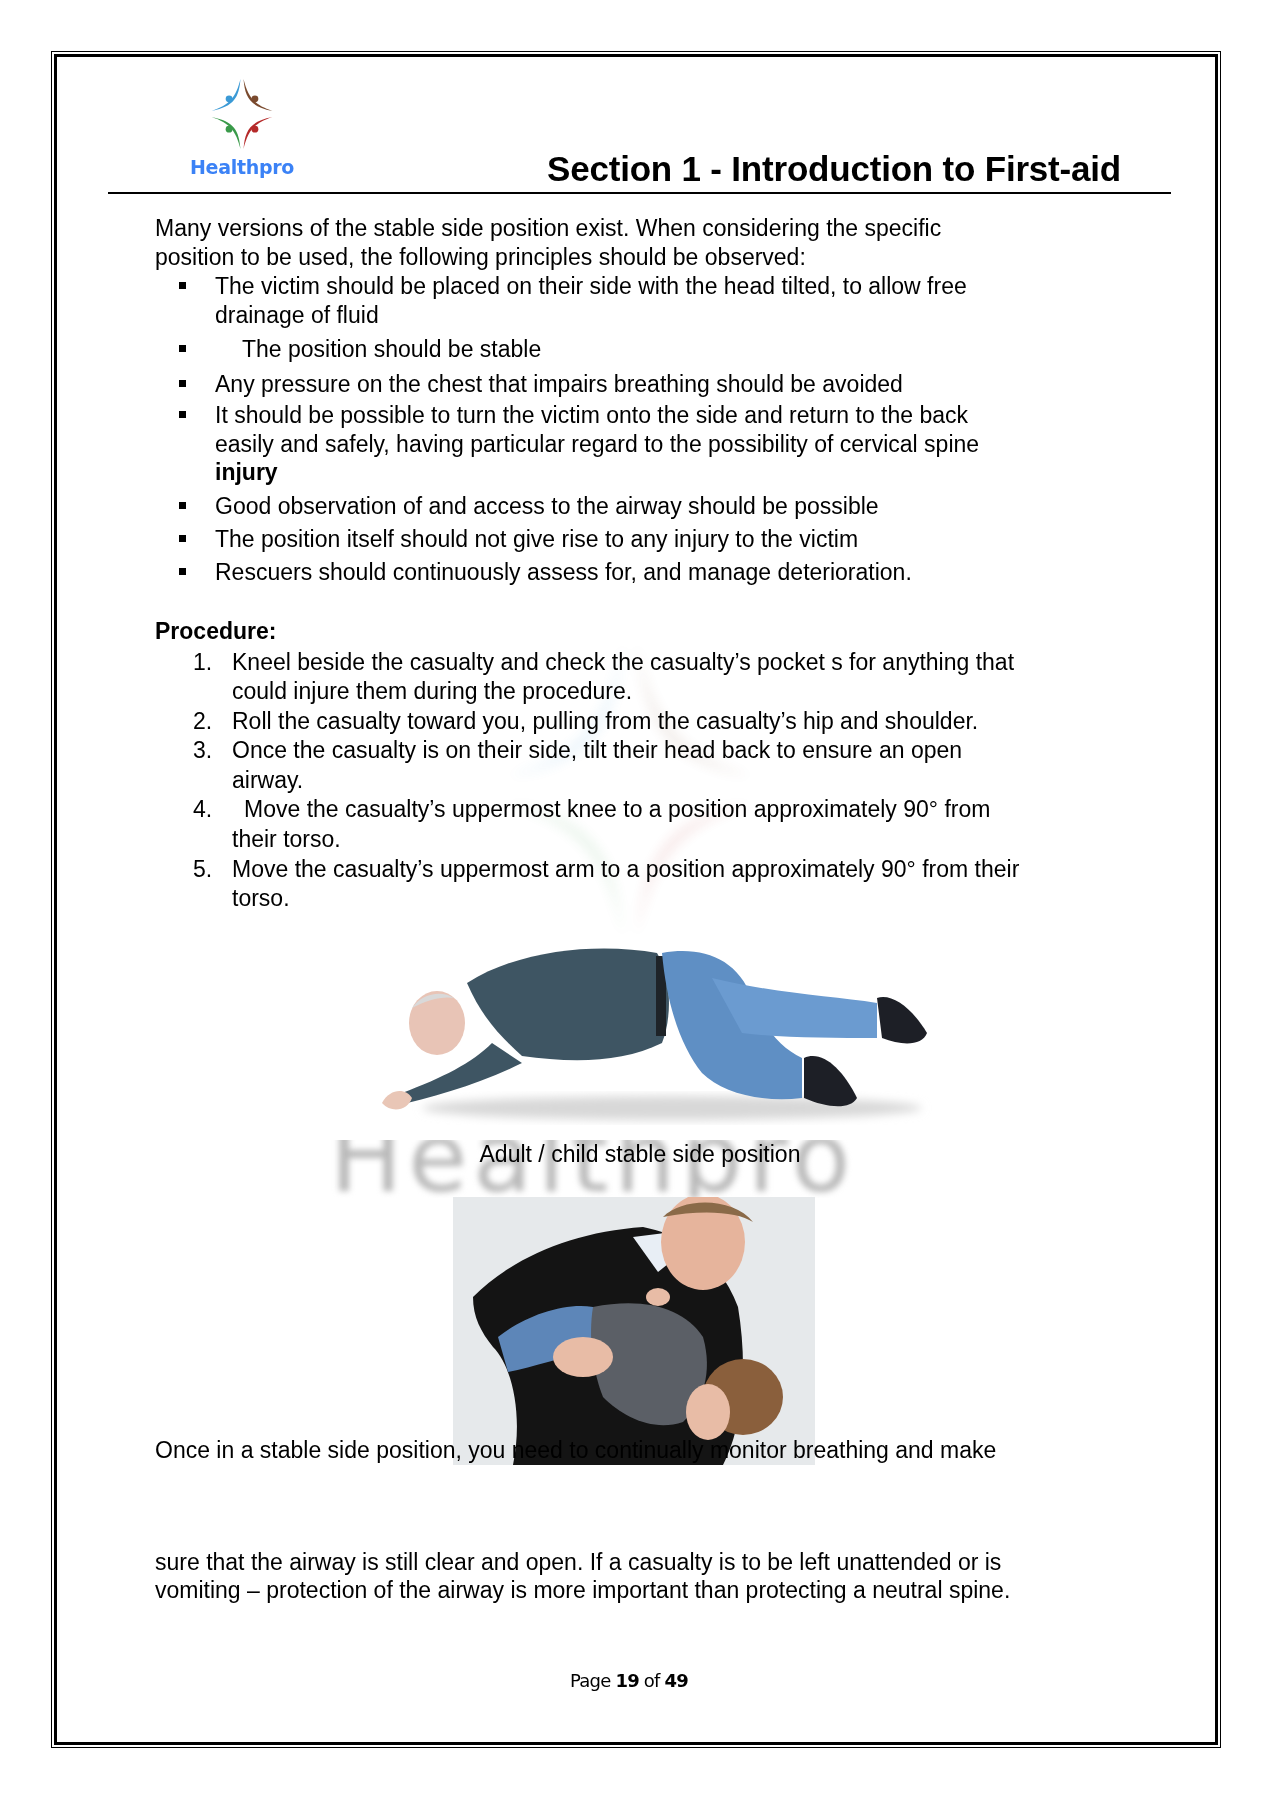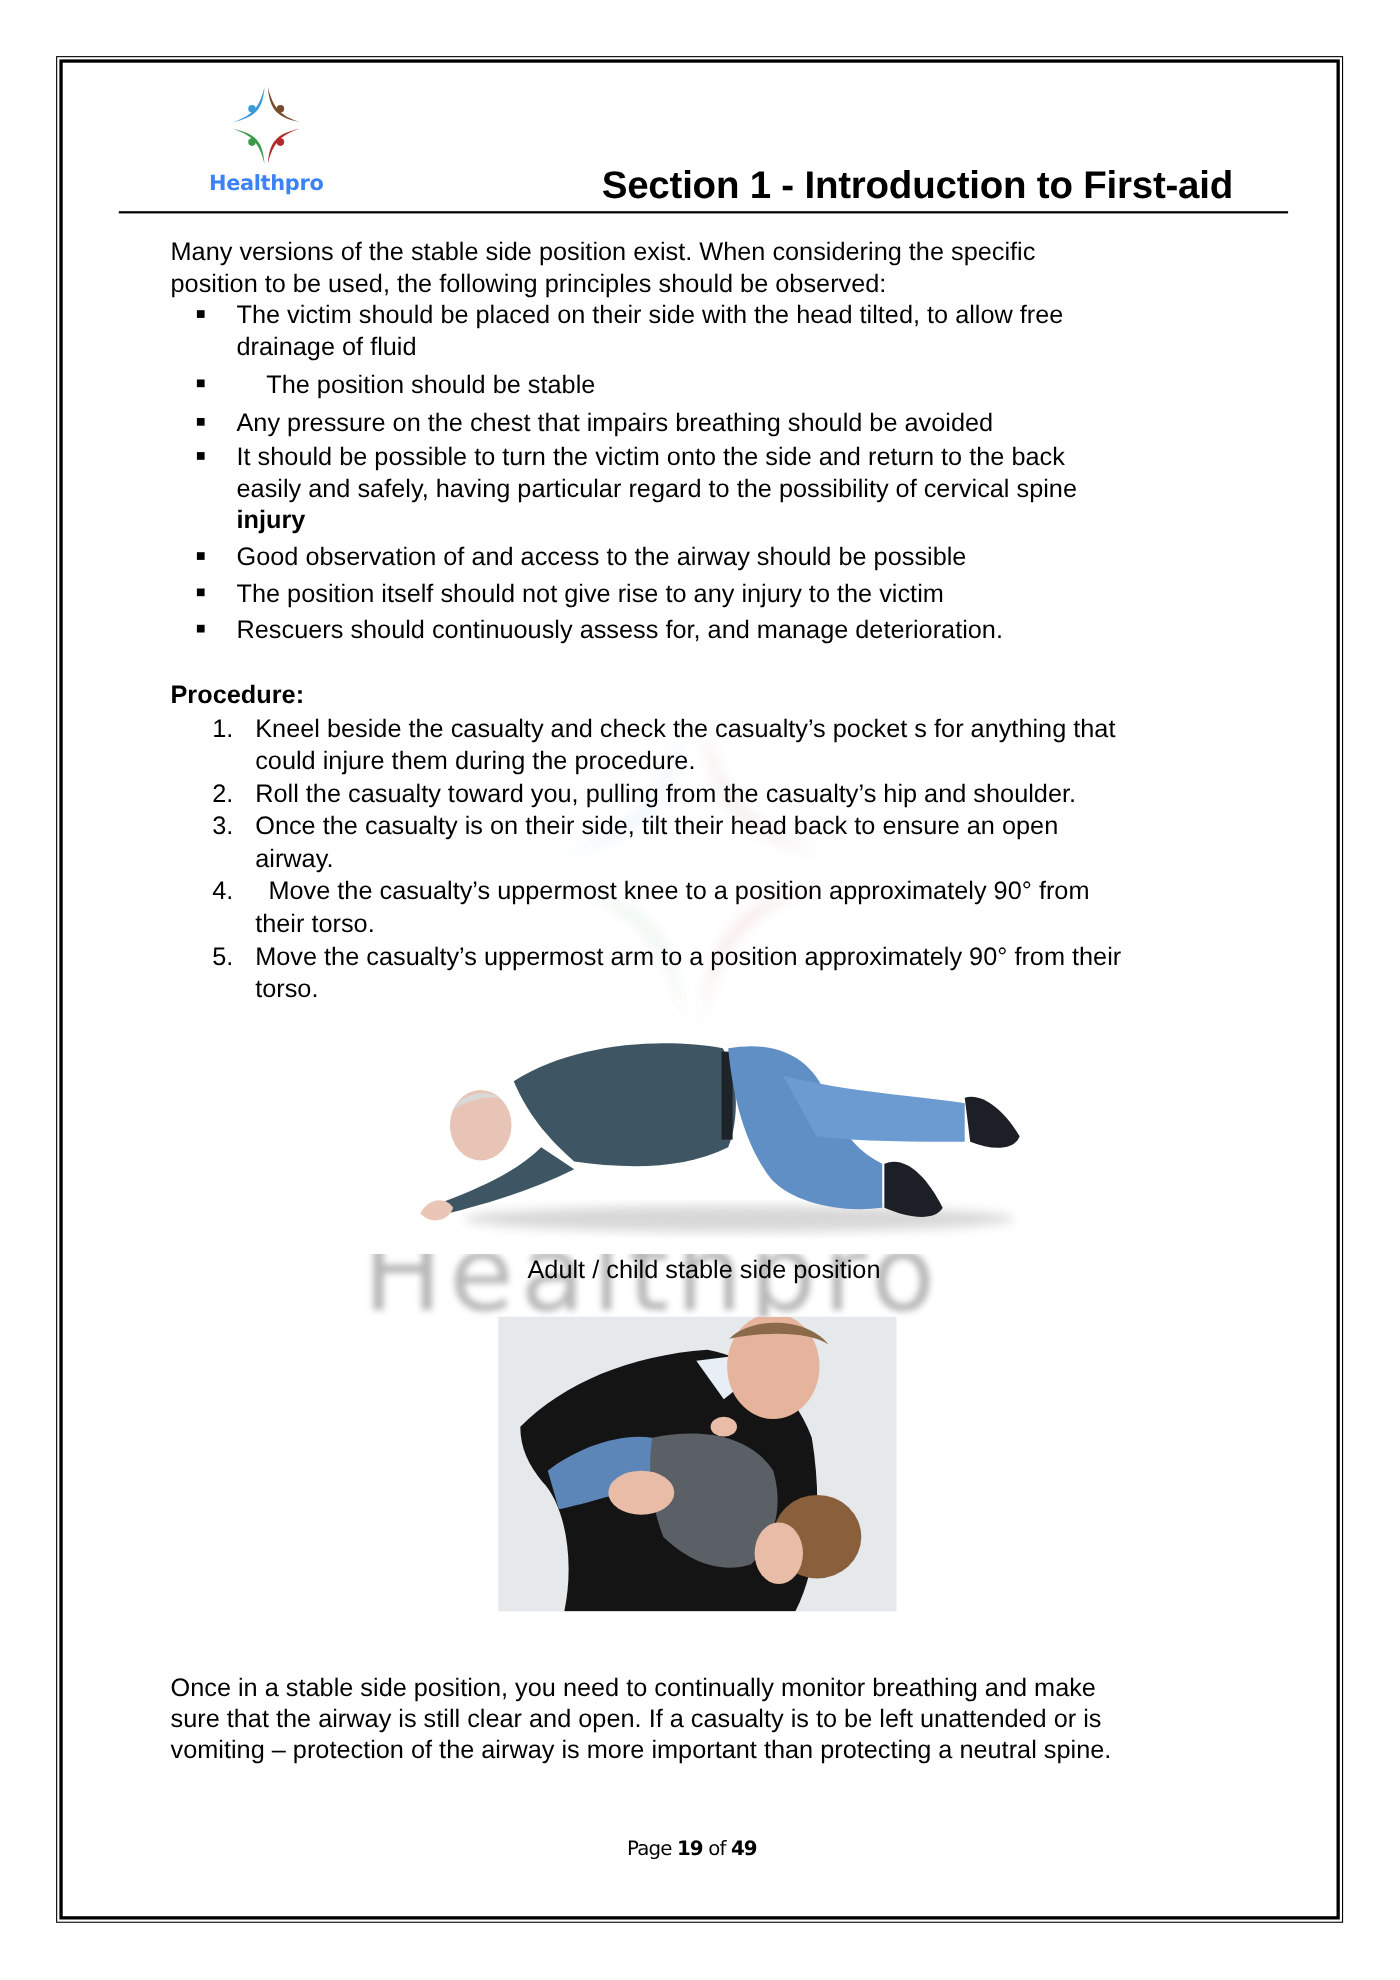--- a/index.html
+++ b/index.html
@@ -184,20 +184,20 @@
 
       <ellipse cx="290" cy="200" rx="40" ry="38" fill="#8a5f3c"></ellipse>
 
       <ellipse cx="130" cy="160" rx="30" ry="20" fill="#e8bca6"></ellipse>
       <ellipse cx="255" cy="215" rx="22" ry="28" fill="#e8bca6"></ellipse>
       <ellipse cx="205" cy="100" rx="12" ry="9" fill="#e8bca6"></ellipse>
     </svg>
   </div>
 
 
-  <div class="line" style="left:155px; top:1520px;">Once in a stable side position, you need to continually monitor breathing and make</div>
+  <div class="line" style="left:155px; top:1436px;">Once in a stable side position, you need to continually monitor breathing and make</div>
   <div class="line" style="left:155px; top:1548px;">sure that the airway is still clear and open. If a casualty is to be left unattended or is</div>
   <div class="line" style="left:155px; top:1576px;">vomiting – protection of the airway is more important than protecting a neutral spine.</div>
 
   <div class="footer">
     <span>Page </span><b>19</b><span> of </span><b>49</b>
   </div>
 </div>
 
 </body></html>

